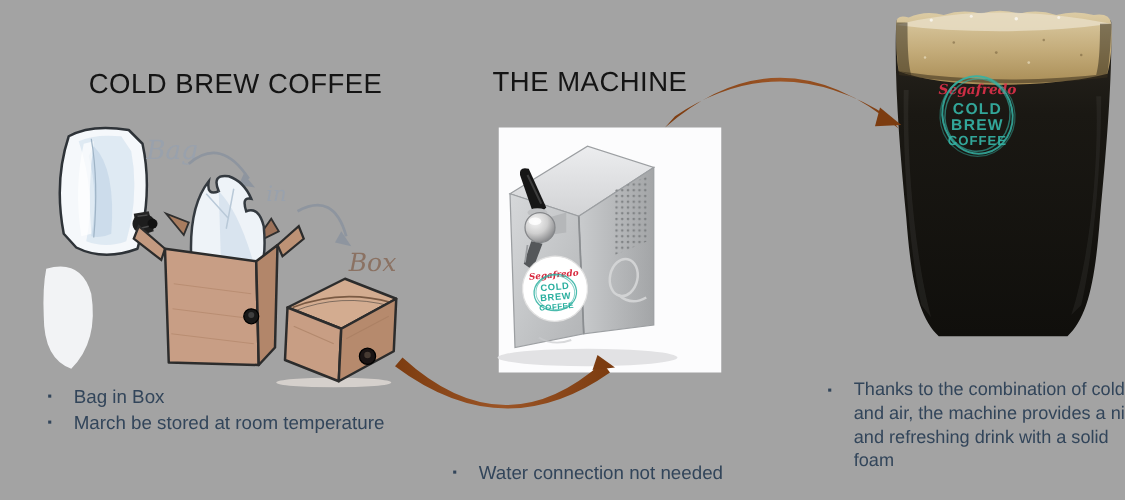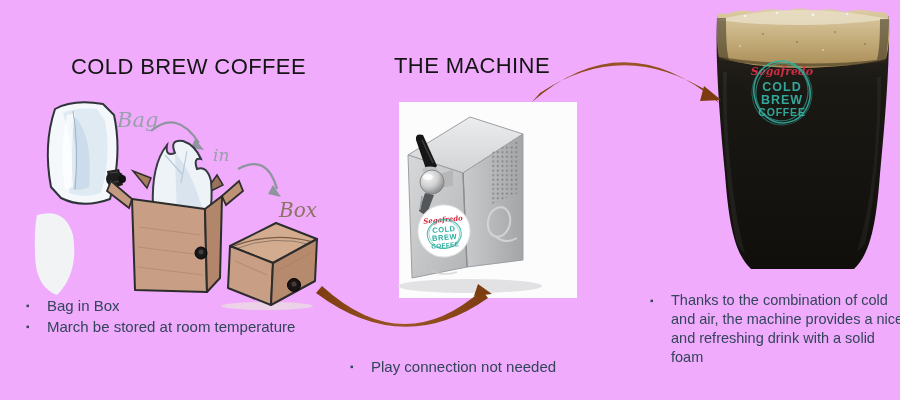--- a/index.html
+++ b/index.html
@@ -1,27 +1,27 @@
 <!DOCTYPE html>
 <html><head>
 <meta charset="utf-8">
 <style>
   html,body{margin:0;padding:0;background:#fff;}
-  .slide{position:relative;width:900px;height:400px;background:#f0abfc;overflow:hidden;
+  .slide{position:relative;width:900px;height:400px;background:#a3a3a3;overflow:hidden;
          font-family:"Liberation Sans",sans-serif;}
   .title{position:absolute;color:#141414;font-size:22px;letter-spacing:.4px;white-space:nowrap;}
   #title-left{left:71px;top:54px;}
   #title-mid{left:394px;top:53px;text-align:right;}
   .art{position:absolute;}
   #art-bagbox{left:15px;top:95px;}
   #art-machine{left:395px;top:100px;}
   #art-glass{left:705px;top:2px;}
   #arrow-top{left:528px;top:52px;}
   #arrow-bottom{left:308px;top:284px;}
-  .bullets{position:absolute;margin:4px;padding:0;list-style:none;color:#32455a;font-size:15px;}
+  .bullets{position:absolute;margin:16px;padding:0;list-style:none;color:#32455a;font-size:15px;}
   .bullets li{position:relative;padding-left:27px;line-height:21px;}
   .bullets li::before{content:"▪";position:absolute;left:6px;top:0;font-size:10px;color:#32455a;}
   #bullets-left{left:16px;top:291px;width:300px;}
   #bullets-mid{left:340px;top:352px;width:290px;}
   #bullets-right{left:640px;top:287px;width:262px;font-size:14.5px;}
   #bullets-right li{line-height:19px;}
   .hand{font-family:"DejaVu Serif",serif;font-style:italic;}
 </style>
 </head>
 <body>
@@ -215,20 +215,20 @@
     <path d="M8,9 Q95,74 180,14 L174,6 Q95,76 14,2 Z" fill="url(#gArr)"></path>
     <polygon points="170,0 184,10 166,12" fill="#7c3c10"></polygon>
   </svg>
 
   <ul class="bullets" id="bullets-left">
     <li>Bag in Box</li>
     <li>March be stored at room temperature</li>
   </ul>
 
   <ul class="bullets" id="bullets-mid">
-    <li>Play connection not needed</li>
+    <li>Water connection not needed</li>
   </ul>
 
   <ul class="bullets" id="bullets-right">
     <li>Thanks to the combination of cold and air, the machine provides a nice and refreshing drink with a solid foam</li>
   </ul>
 
 </div>
 
 </body></html>

